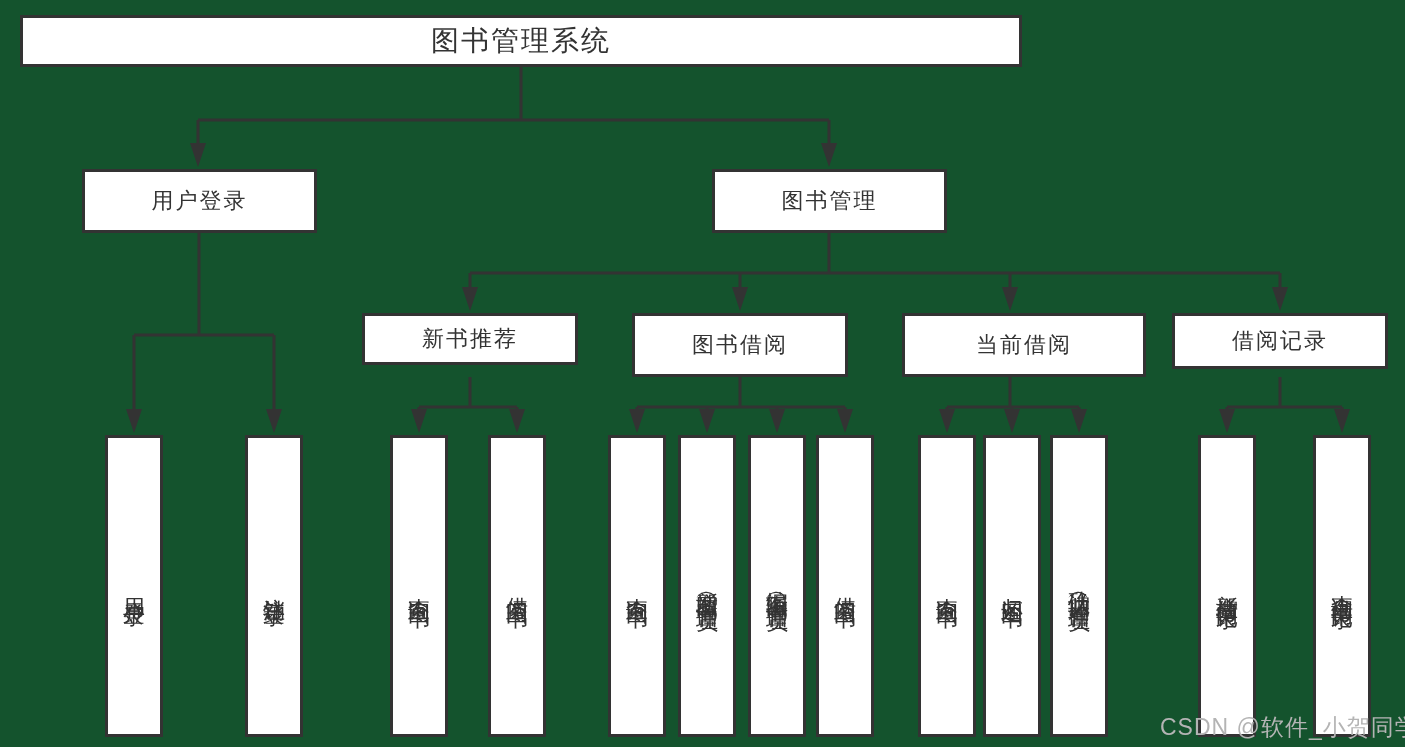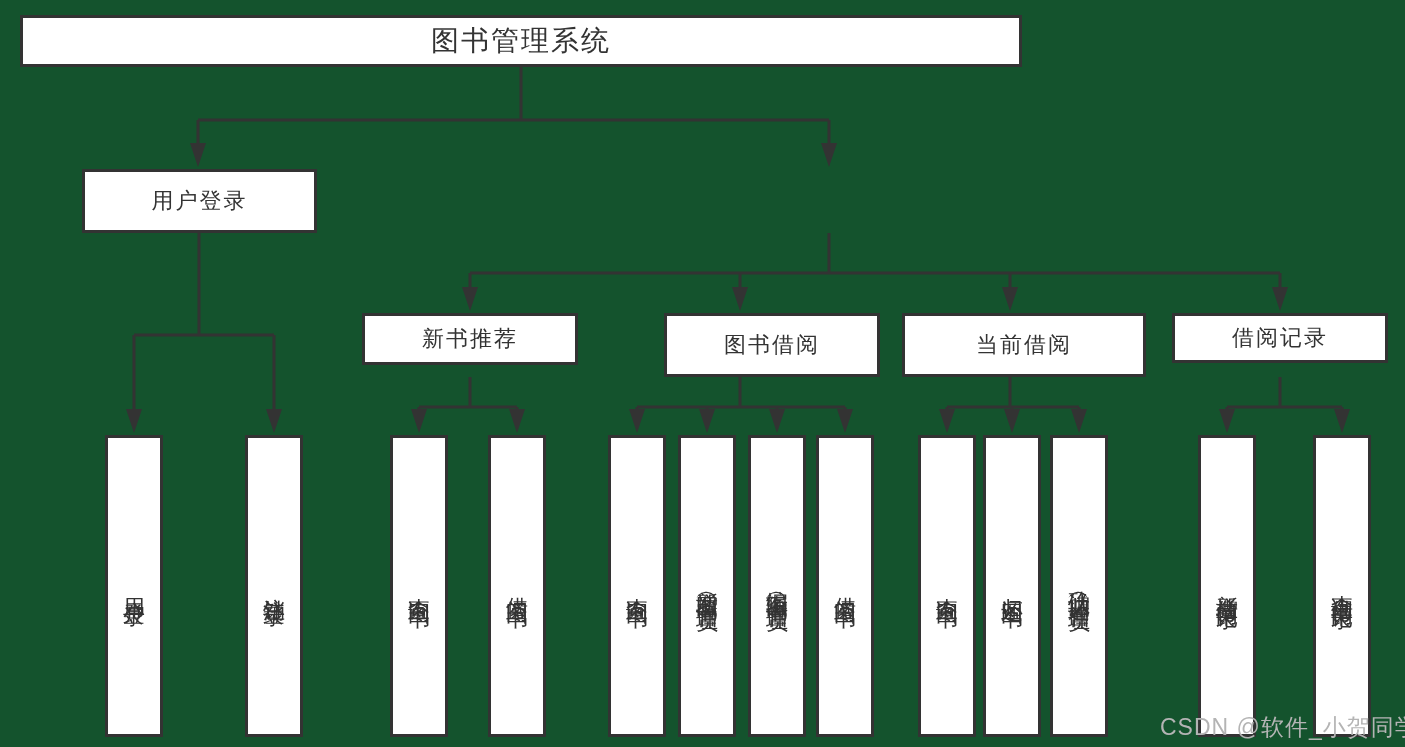--- a/index.html
+++ b/index.html
@@ -88,25 +88,26 @@
       <polygon points="1004,409 1020,409 1012,433"></polygon>
       <polygon points="1071,409 1087,409 1079,433"></polygon>
       <polygon points="1219,409 1235,409 1227,433"></polygon>
       <polygon points="1334,409 1350,409 1342,433"></polygon>
     </g>
   </svg>
 
   <div class="node root" style="left:20px; top:15px; width:1002px; height:52px">图书管理系统</div>
 
   <div class="node" style="left:82px; top:169px; width:235px; height:64px">用户登录</div>
+  <div class="node" style="left:712px; top:169px; width:235px; height:64px">图书管理</div>
 
   <div class="node" style="left:362px; top:313px; width:216px; height:52px">新书推荐</div>
-  <div class="node" style="left:664px; top:313px; width:216px; height:64px">图书借阅</div>
+  <div class="node" style="left:632px; top:313px; width:216px; height:64px">图书借阅</div>
   <div class="node" style="left:902px; top:313px; width:244px; height:64px">当前借阅</div>
-  <div class="node" style="left:1172px; top:313px; width:216px; height:50px">借阅记录</div>
+  <div class="node" style="left:1172px; top:313px; width:216px; height:56px">借阅记录</div>
 
   <div class="node v" style="left:105px; top:435px; width:58px; height:302px">用户登录</div>
   <div class="node v" style="left:245px; top:435px; width:58px; height:302px">注销登录</div>
 
   <div class="node v" style="left:390px; top:435px; width:58px; height:302px">查询图书</div>
   <div class="node v" style="left:488px; top:435px; width:58px; height:302px">借阅图书</div>
 
   <div class="node v" style="left:608px; top:435px; width:58px; height:302px">查询图书</div>
   <div class="node v" style="left:678px; top:435px; width:58px; height:302px">新增图书（管理员）</div>
   <div class="node v" style="left:748px; top:435px; width:58px; height:302px">编辑图书（管理员）</div>

